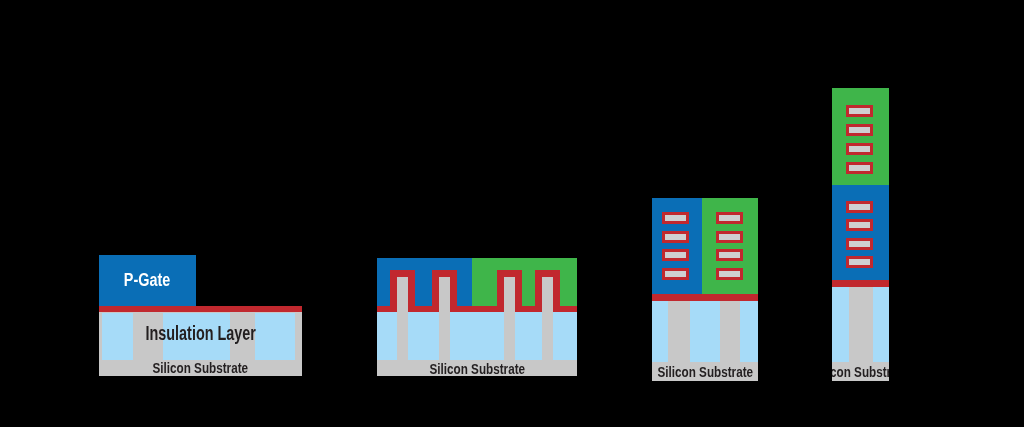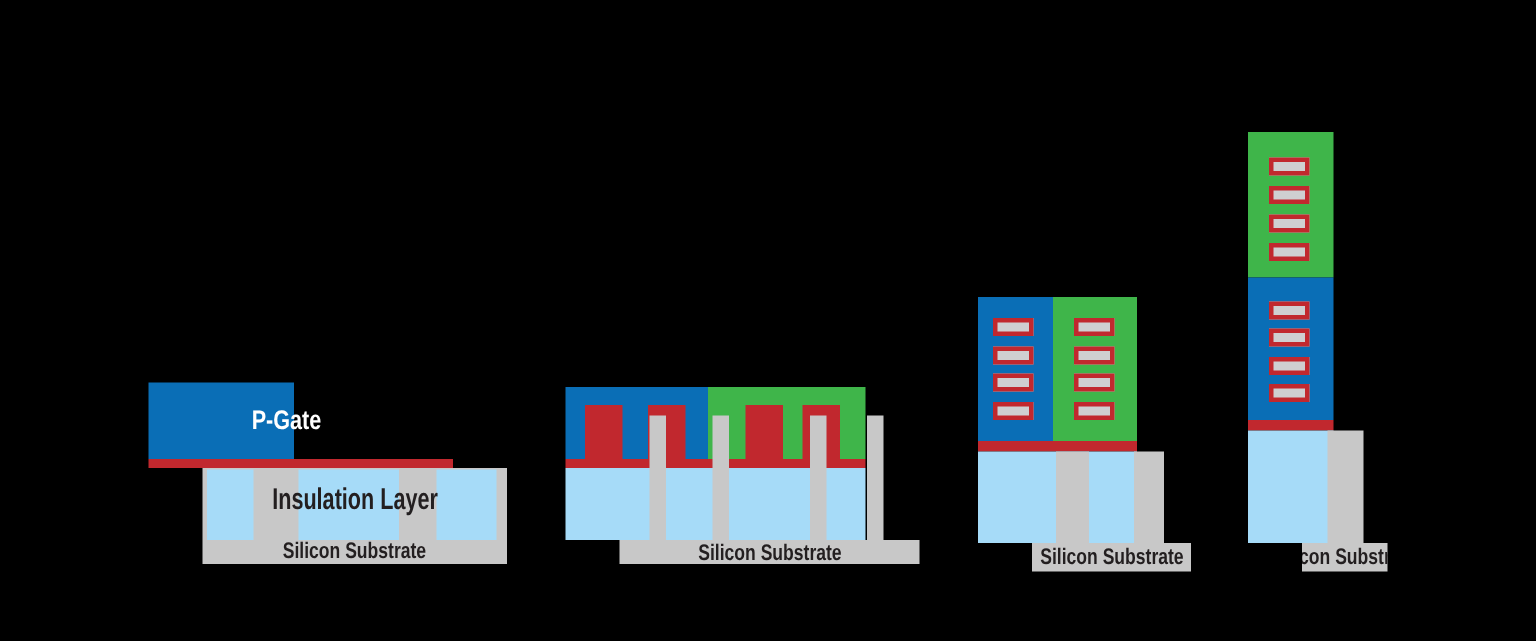--- a/index.html
+++ b/index.html
@@ -5,24 +5,24 @@
   html,body{margin:0;padding:0;background:#000;}
   .canvas{
     position:relative;width:1024px;height:427px;background:var(--background-black,#000);
     overflow:hidden;font-family:"Liberation Sans",sans-serif;
   }
   .abs{position:absolute;}
   .blue{background:var(--p-gate-blue,#0a6eb6);}
   .green{background:var(--n-gate-green,#3fb54a);}
   .red{background:var(--gate-oxide-red,#c1282e);}
   .lblue{background:var(--insulation-light-blue,#a6dbf8);}
-  .gray{background:var(--silicon-gray,#c8c8c8);margin-left:36px;}
+  .gray{background:var(--silicon-gray,#c8c8c8);}
   .gate-label{
     width:100%;height:100%;display:flex;align-items:center;justify-content:center;
-    color:var(--label-white,#fff);font-weight:bold;font-size:18px;padding-left:44px;
+    color:var(--label-white,#fff);font-weight:bold;font-size:18px;
   }
   .cond72{display:inline-block;transform:scaleX(.72);transform-origin:50% 50%;white-space:nowrap;}
   .cond78{display:inline-block;transform:scaleX(.78);transform-origin:50% 50%;white-space:nowrap;}
   .cond80{display:inline-block;transform:scaleX(.80);transform-origin:50% 50%;white-space:nowrap;}
   .dark-label{color:var(--label-dark,#231f20);font-weight:bold;}
   .center-line{display:flex;align-items:center;justify-content:center;text-align:center;}
   .substrate-bar{overflow:hidden;}
   .sheet{
     position:absolute;width:27px;height:12px;box-sizing:border-box;
     border:3px solid var(--gate-oxide-red,#c1282e);

